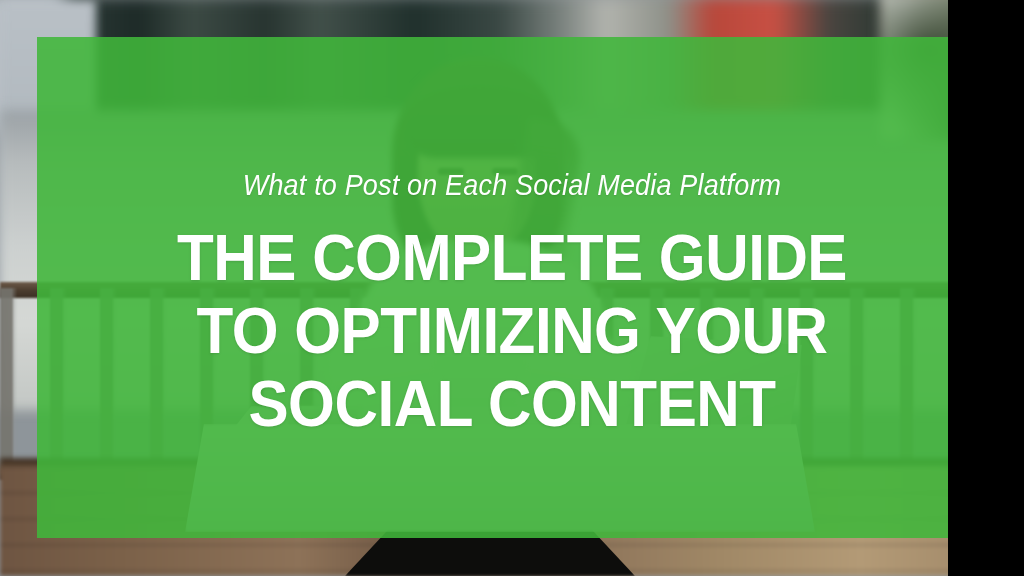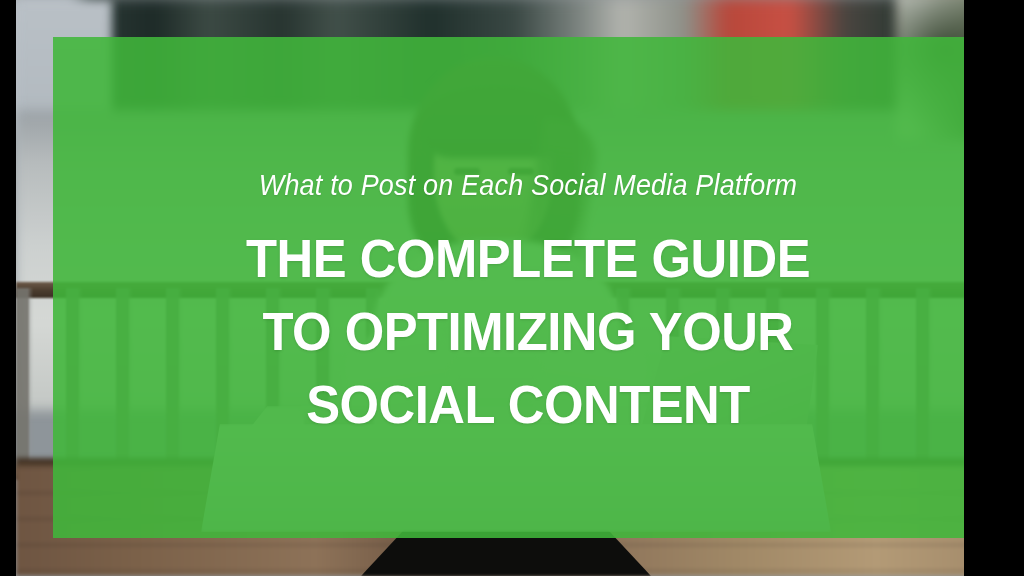--- a/index.html
+++ b/index.html
@@ -10,21 +10,20 @@
   body {
     font-family: "Liberation Sans", sans-serif;
   }
 
   .canvas {
     position: relative;
     width: 948px;
     height: 576px;
     overflow: hidden;
     background: #8e959a;
-    margin-left: 16px;
   }
 
   
   .photo {
     position: absolute;
     inset: 0;
     overflow: hidden;
   }
 
   
@@ -287,21 +286,21 @@
     text-shadow: 0 1px 2px rgba(0,0,0,0.12);
   }
 
   .headline {
     position: absolute;
     left: 0;
     top: 222px;
     width: 1024px;
     font-family: "Liberation Sans", sans-serif;
     font-weight: 700;
-    font-size: 54px;
+    font-size: 64px;
     line-height: 73px;
     letter-spacing: -0.5px;
     color: #ffffff;
     text-transform: uppercase;
   }
   .headline .hl-line {
     display: block;
     white-space: nowrap;
     transform: scaleX(0.94);
     text-shadow: 0 1px 3px rgba(0,0,0,0.13);

